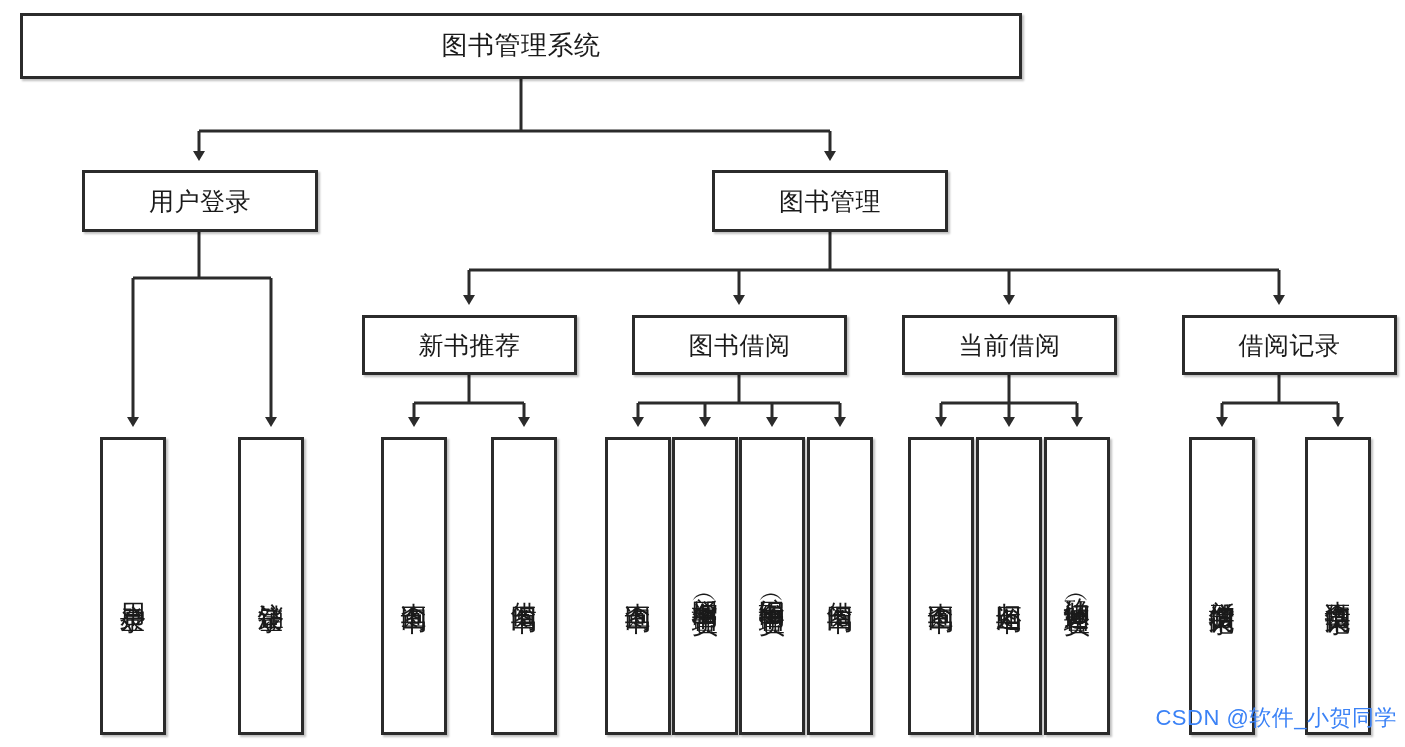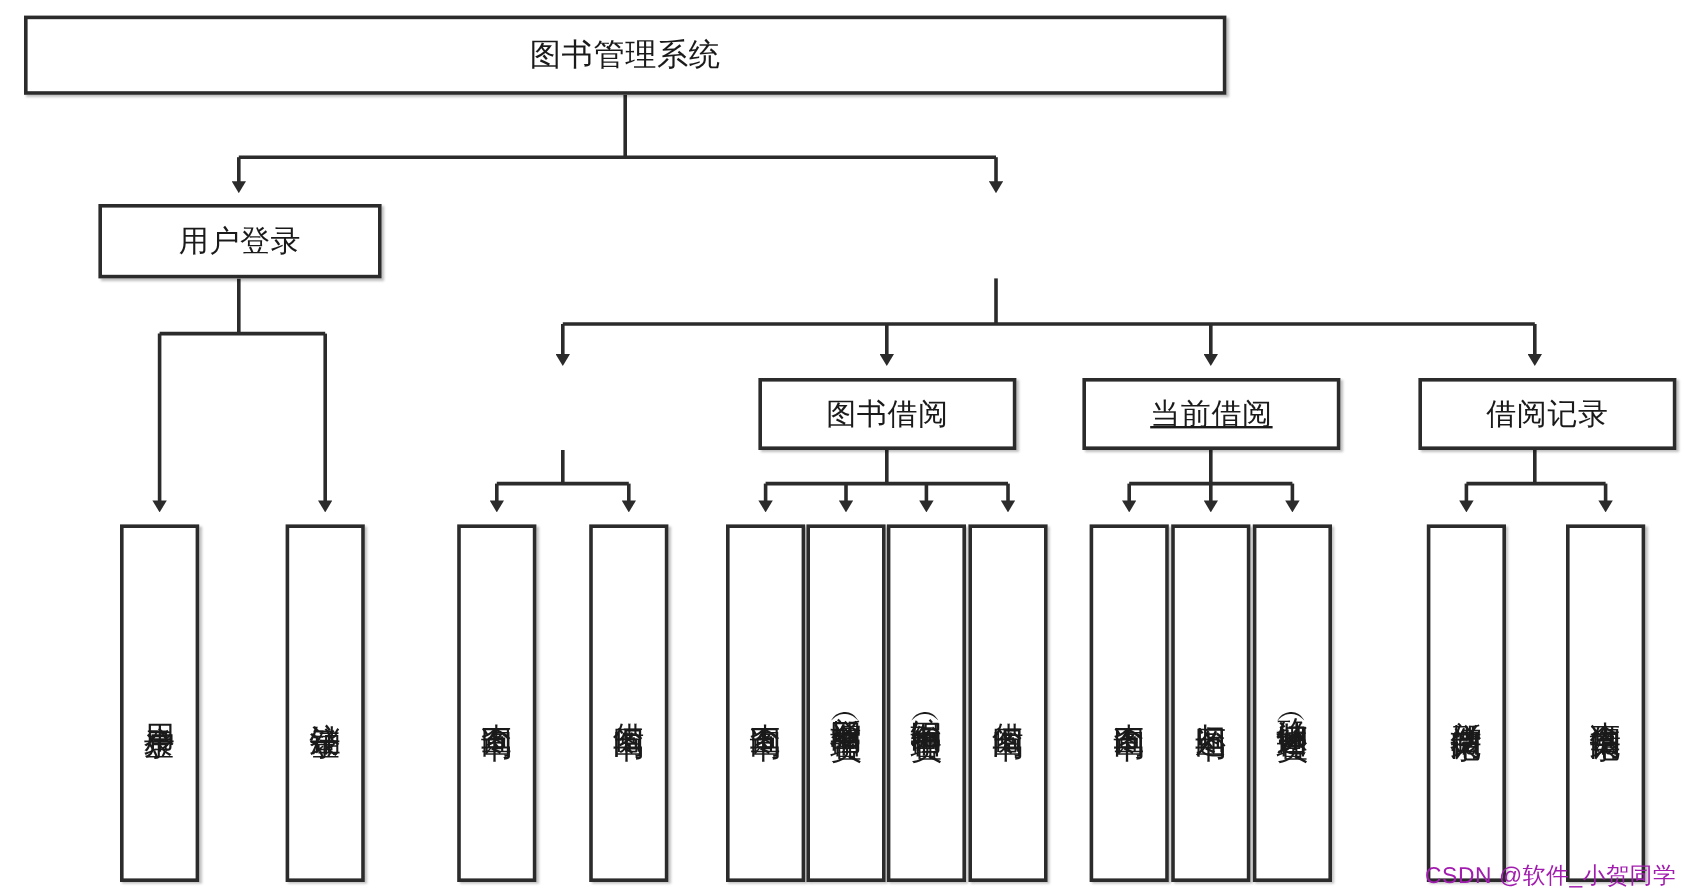--- a/index.html
+++ b/index.html
@@ -59,23 +59,23 @@
     text-orientation: upright;
     font-size: 26px;
     line-height: 1.18;
     letter-spacing: 2px;
     white-space: normal;
     max-height: 100%;
   }
   .watermark {
     position: absolute;
     right: 8px;
-    bottom: 4px;
-    font-size: 19px;
-    color: #a21caf;
+    bottom: 14px;
+    font-size: 22px;
+    color: #3b82f6;
     letter-spacing: 0.5px;
     white-space: nowrap;
   }
 </style>
 </head>
 <body>
 
 <div id="canvas">
 
   <svg class="edges" viewBox="0 0 1405 747" xmlns="http://www.w3.org/2000/svg">
@@ -129,27 +129,33 @@
   </svg>
 
   <div class="node horiz root" style="left:20px; top:13px; width:1002px; height:66px;">
     <span class="node-label">图书管理系统</span>
   </div>
 
   <div class="node horiz" style="left:82px; top:170px; width:236px; height:62px;">
     <span class="node-label">用户登录</span>
   </div>
 
-
+  <div class="node horiz" style="left:712px; top:170px; width:236px; height:62px;">
+    <span class="node-label">图书管理</span>
+  </div>
+
+  <div class="node horiz" style="left:362px; top:315px; width:215px; height:60px;">
+    <span class="node-label">新书推荐</span>
+  </div>
 
   <div class="node horiz" style="left:632px; top:315px; width:215px; height:60px;">
     <span class="node-label">图书借阅</span>
   </div>
 
-  <div class="node horiz" style="left:902px; top:315px; width:215px; height:60px;text-decoration:underline;">
+  <div class="node horiz" style="left:902px; top:315px; width:215px; height:60px;">
     <span class="node-label">当前借阅</span>
   </div>
 
   <div class="node horiz" style="left:1172px; top:315px; width:215px; height:60px;margin-left:10px;">
     <span class="node-label">借阅记录</span>
   </div>
 
   <div class="node vert" style="left:100px; top:437px; width:66px; height:298px;">
     <span class="node-label">用户登录</span>
   </div>

